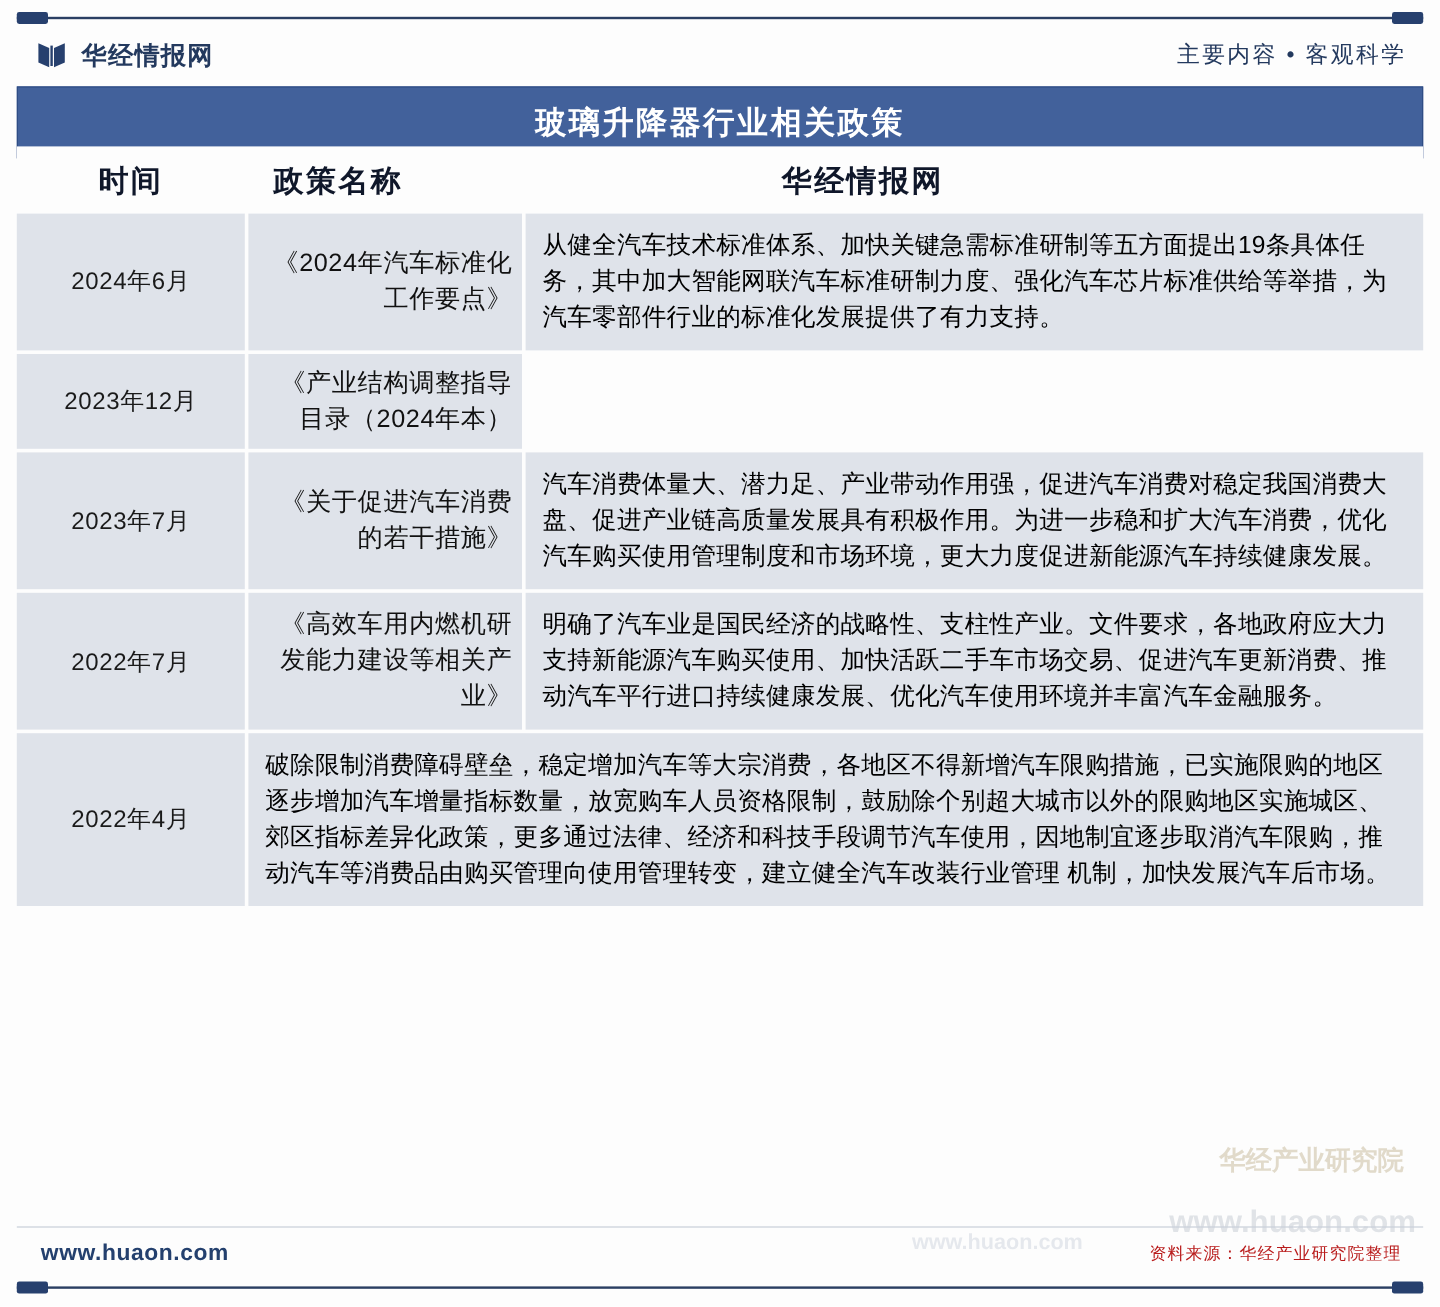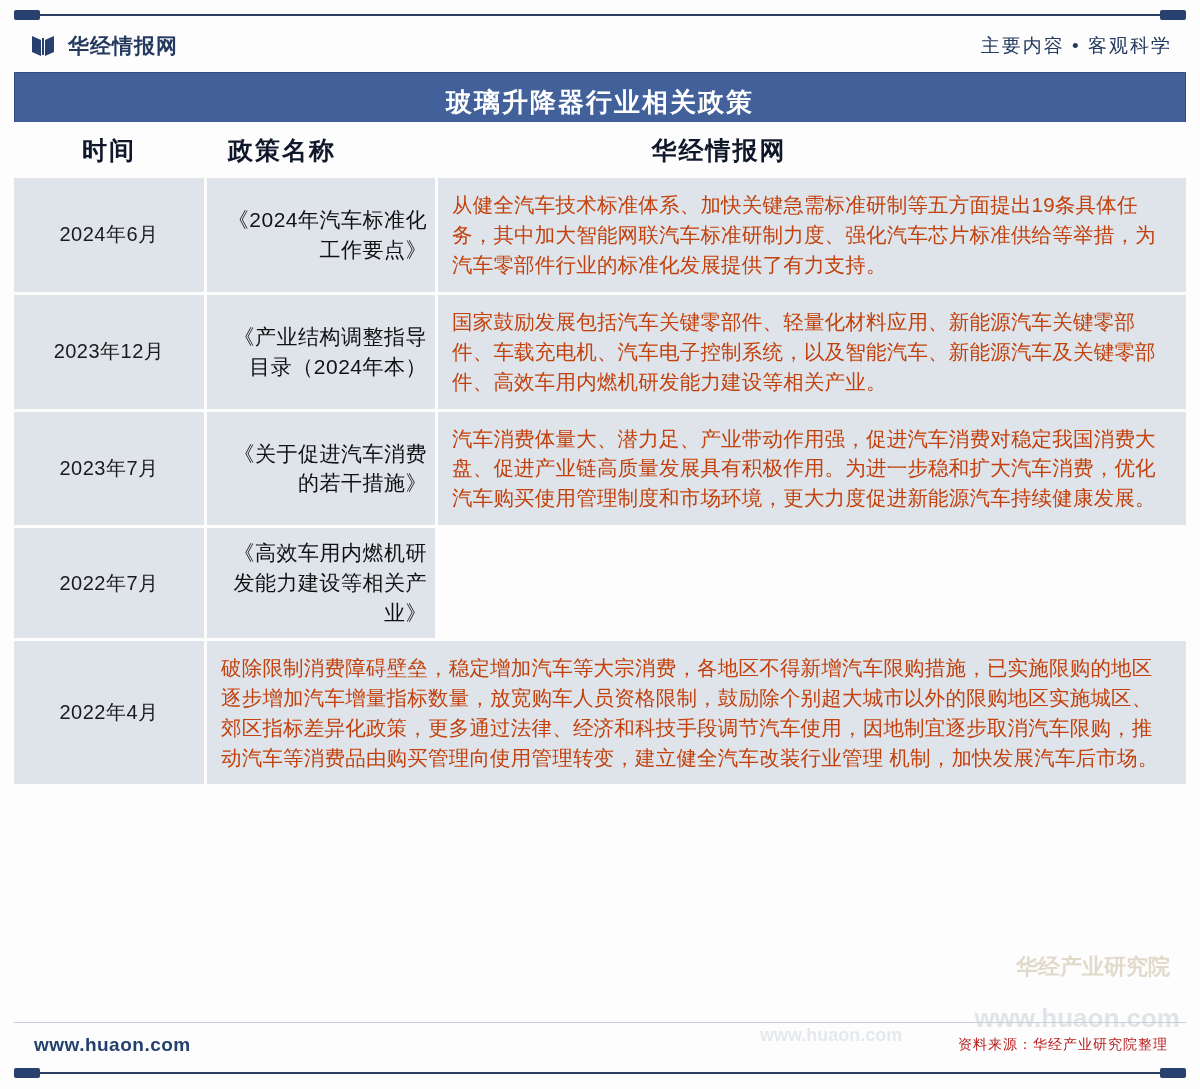--- a/index.html
+++ b/index.html
@@ -151,21 +151,21 @@
     justify-content: center;
     text-align: right;
     font-size: 21px;
     color: #111111;
     line-height: 1.42;
     letter-spacing: 0.5px;
   }
   .cell.content {
     align-items: flex-start;
     font-size: 20.5px;
-    color: #c2410c;
+    color: #000000;
     line-height: 1.46;
     padding: 12px 14px 12px 14px;
     letter-spacing: 0.2px;
   }
 
   
   .wm {
     position: absolute;
     color: rgba(150,160,175,0.28);
     font-weight: bold;
@@ -238,32 +238,32 @@
 
     <div class="row">
       <div class="cell time col-time">2024年6月</div>
       <div class="cell policy col-policy">《2024年汽车标准化工作要点》</div>
       <div class="cell content col-content">从健全汽车技术标准体系、加快关键急需标准研制等五方面提出19条具体任务，其中加大智能网联汽车标准研制力度、强化汽车芯片标准供给等举措，为汽车零部件行业的标准化发展提供了有力支持。</div>
     </div>
 
     <div class="row">
       <div class="cell time col-time">2023年12月</div>
       <div class="cell policy col-policy">《产业结构调整指导目录（2024年本）</div>
-      <div class="cell content col-content">国家鼓励发展包括汽车关键零部件、轻量化材料应用、新能源汽车关键零部件、车载充电机、汽车电子控制系统，以及智能汽车、新能源汽车及关键零部件、高效车用内燃机研发能力建设等相关产业。</div>
     </div>
 
     <div class="row">
       <div class="cell time col-time">2023年7月</div>
       <div class="cell policy col-policy">《关于促进汽车消费的若干措施》</div>
       <div class="cell content col-content">汽车消费体量大、潜力足、产业带动作用强，促进汽车消费对稳定我国消费大盘、促进产业链高质量发展具有积极作用。为进一步稳和扩大汽车消费，优化汽车购买使用管理制度和市场环境，更大力度促进新能源汽车持续健康发展。</div>
     </div>
 
     <div class="row">
       <div class="cell time col-time">2022年7月</div>
       <div class="cell policy col-policy">《高效车用内燃机研发能力建设等相关产业》</div>
+      <div class="cell content col-content">明确了汽车业是国民经济的战略性、支柱性产业。文件要求，各地政府应大力支持新能源汽车购买使用、加快活跃二手车市场交易、促进汽车更新消费、推动汽车平行进口持续健康发展、优化汽车使用环境并丰富汽车金融服务。</div>
     </div>
 
     <div class="row">
       <div class="cell time col-time">2022年4月</div>
       <div class="cell content col-content">破除限制消费障碍壁垒，稳定增加汽车等大宗消费，各地区不得新增汽车限购措施，已实施限购的地区逐步增加汽车增量指标数量，放宽购车人员资格限制，鼓励除个别超大城市以外的限购地区实施城区、郊区指标差异化政策，更多通过法律、经济和科技手段调节汽车使用，因地制宜逐步取消汽车限购，推动汽车等消费品由购买管理向使用管理转变，建立健全汽车改装行业管理 机制，加快发展汽车后市场。</div>
     </div>
 
   </div>
 
   <div class="wm wm-b">华经产业研究院</div>

